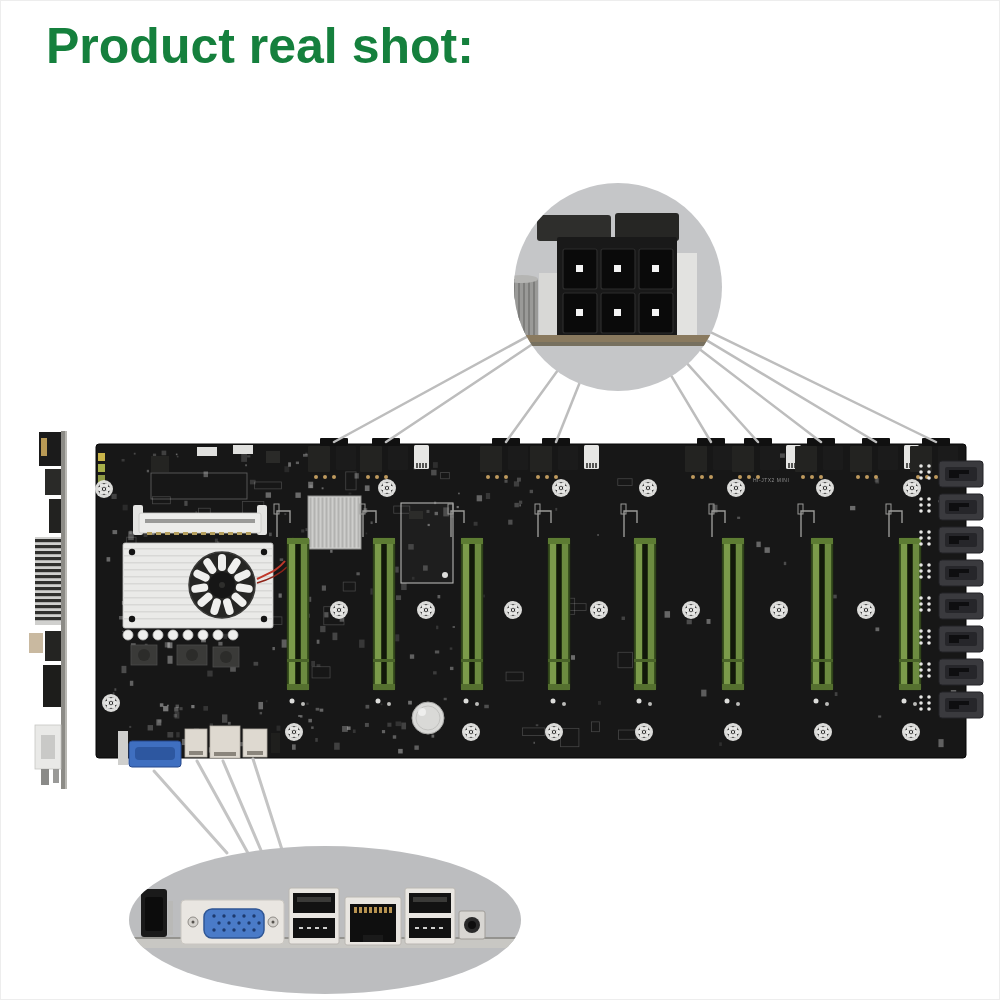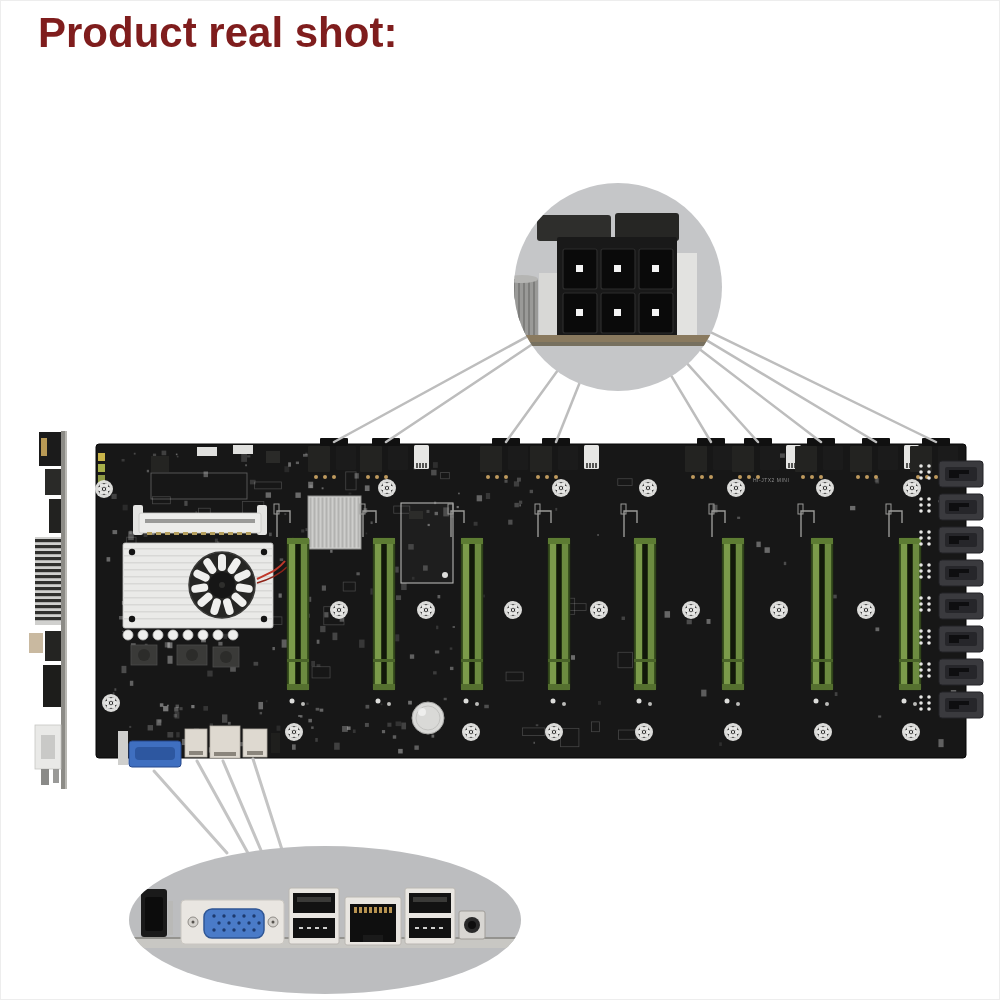--- a/index.html
+++ b/index.html
@@ -2,22 +2,22 @@
 <html><head>
 <meta charset="utf-8">
 <style>
   html,body{margin:0;padding:0;background:#ffffff;}
   .page{
     position:relative;width:1000px;height:1000px;background:#ffffff;
     overflow:hidden;font-family:"Liberation Sans",sans-serif;
     border:1px solid #ededed;box-sizing:border-box;
   }
   .page-title{
-    position:absolute;left:33px;top:4px;margin:4px;
-    font-size:42px;font-weight:800;letter-spacing:0px;color:#7f1d1d;
+    position:absolute;left:33px;top:4px;margin:12px;
+    font-size:50px;font-weight:800;letter-spacing:0px;color:#15803d;
     font-family:"Liberation Sans",sans-serif;
   }
   svg{position:absolute;left:0;top:0;}
 </style>
 </head>
 <body>
 
 <div class="page">
   <h1 class="page-title">Product real shot:</h1>
   <svg id="scene" width="1000" height="1000" viewBox="0 0 1000 1000">

